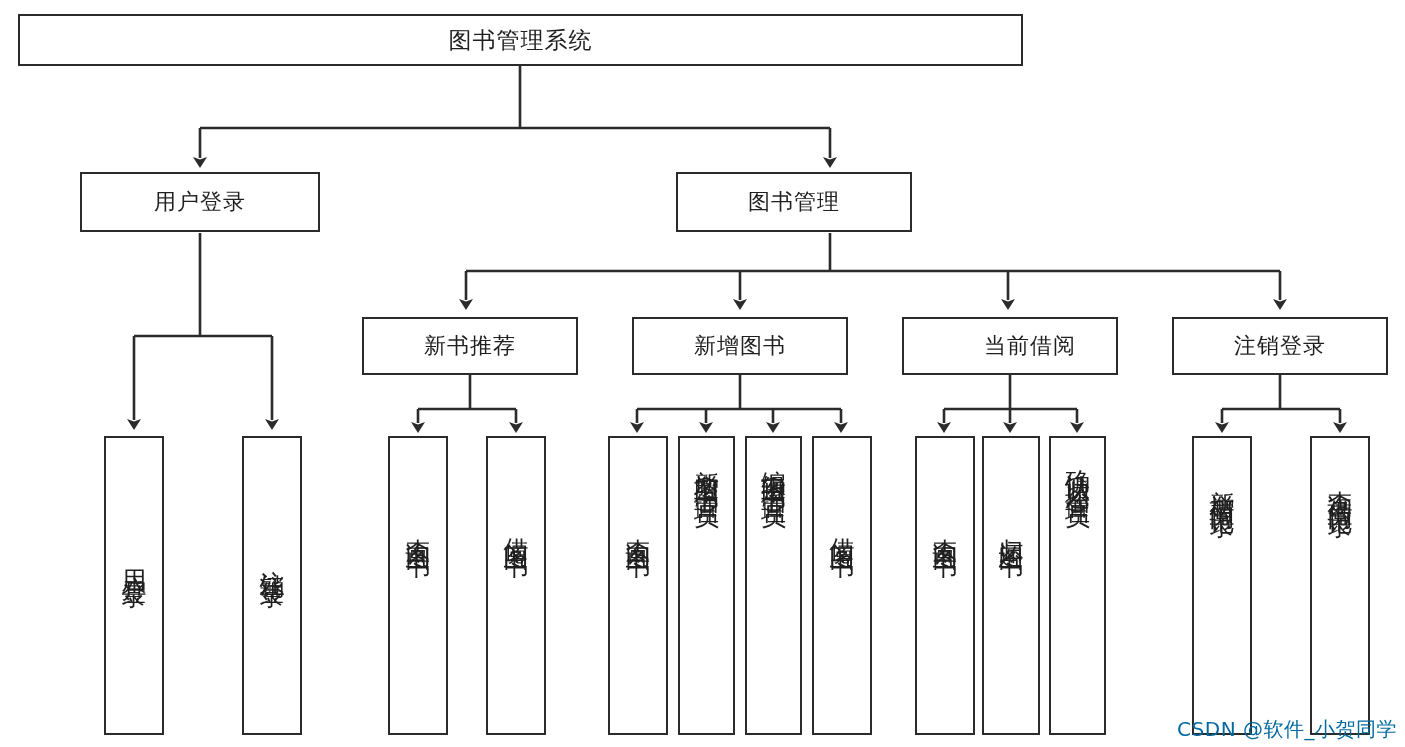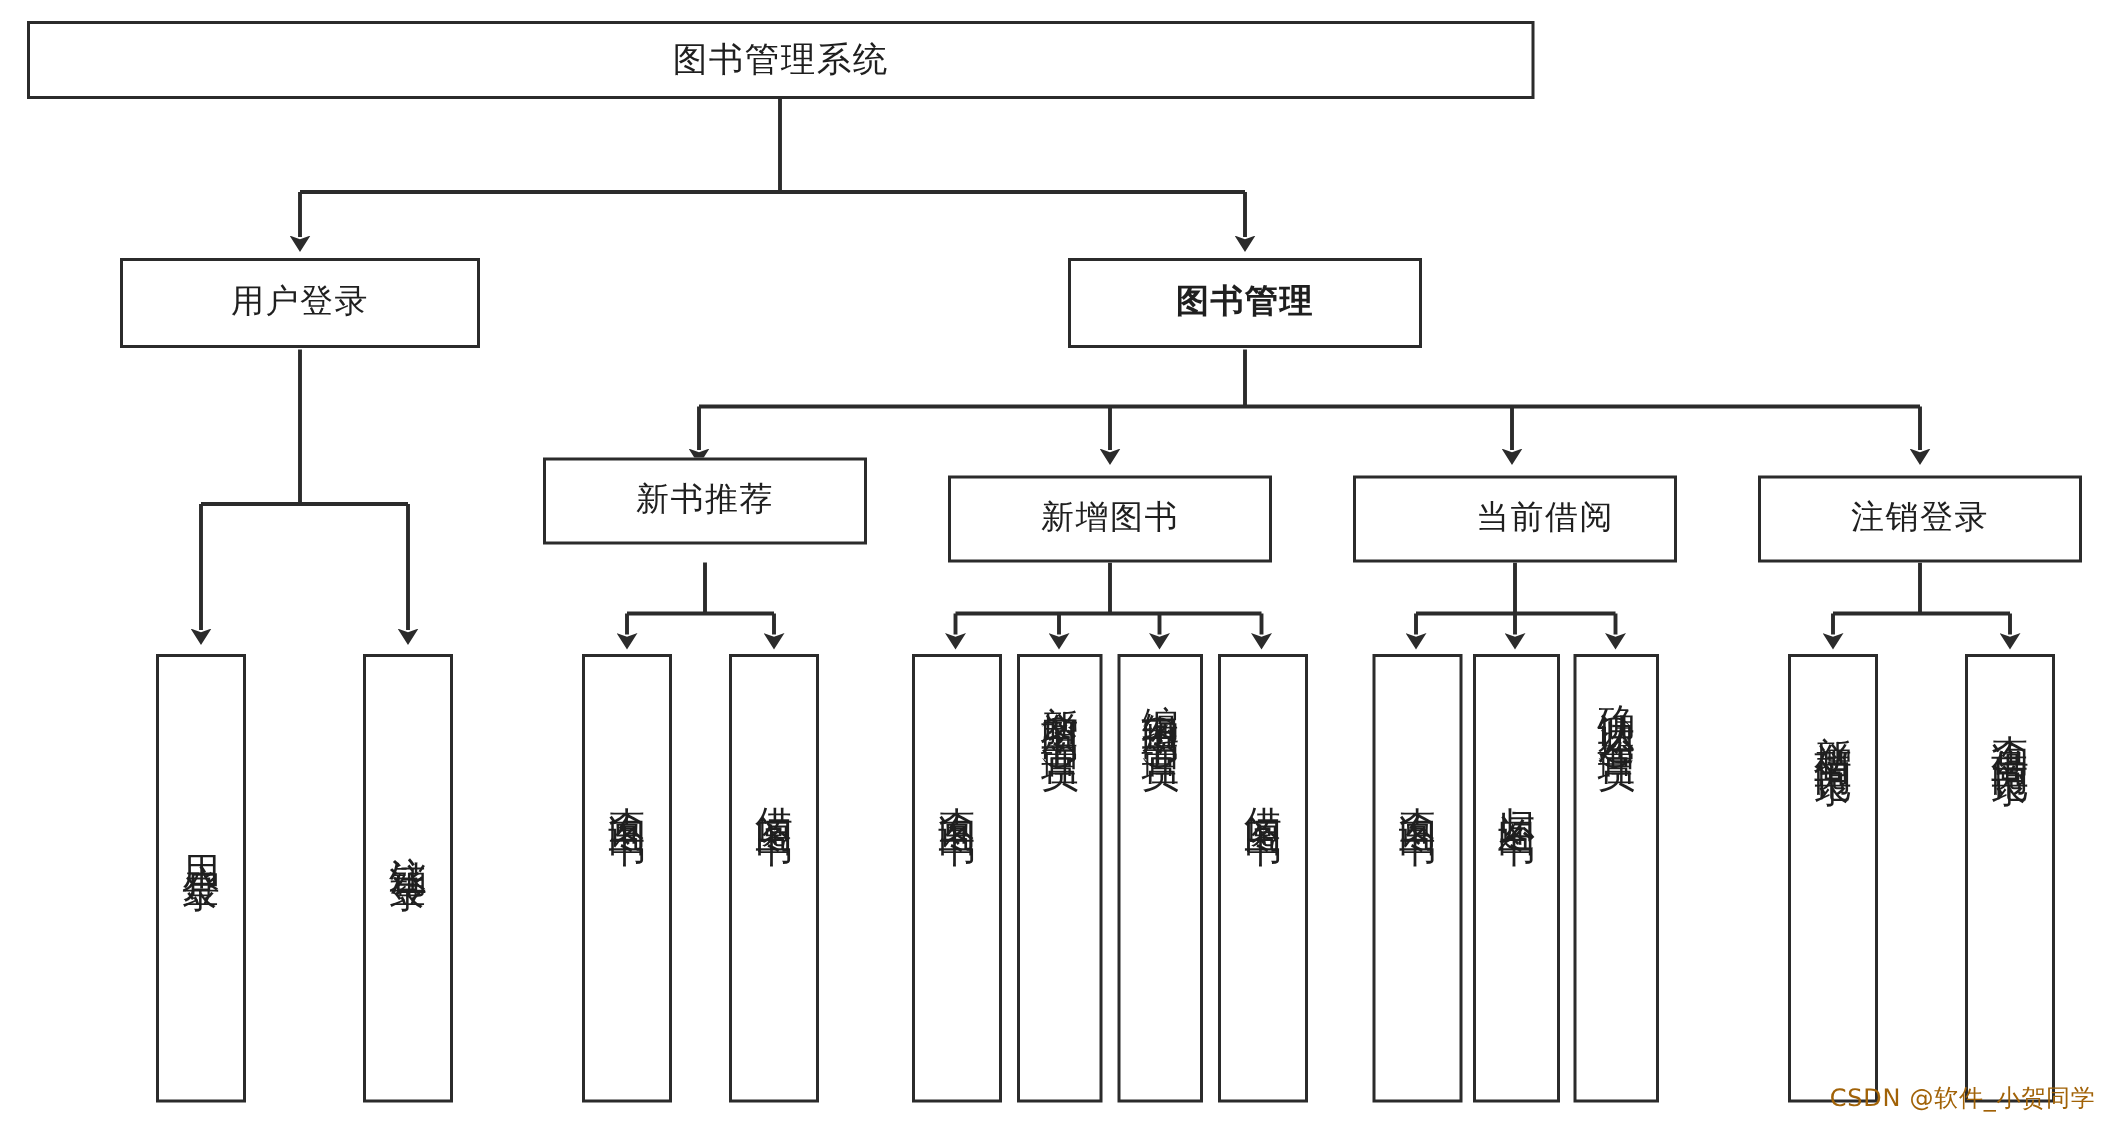--- a/index.html
+++ b/index.html
@@ -65,22 +65,22 @@
   }
   .node.leaf.mid .lbl   { margin-top: 72px; }
   .node.leaf.low .lbl   { margin-top: 104px; }
   .node.leaf.top .lbl   { margin-top: 4px; }
   .node.leaf.near .lbl  { margin-top: 24px; }
 
   .watermark {
     position: absolute;
     right: 8px;
     bottom: 4px;
-    font-size: 16px;
-    color: #a16207;
+    font-size: 20px;
+    color: #0369a1;
     letter-spacing: 0.5px;
     z-index: 5;
     white-space: nowrap;
     text-align: center;
   }
 </style>
 </head>
 <body>
 
 <div id="canvas">
@@ -135,25 +135,25 @@
     </g>
   </svg>
 
   <div class="node root" style="left:18px; top:14px; width:1005px; height:52px;">
     <span class="lbl">图书管理系统</span>
   </div>
 
   <div class="node lvl2" style="left:80px; top:172px; width:240px; height:60px;">
     <span class="lbl">用户登录</span>
   </div>
-  <div class="node lvl2" style="left:712px; top:172px; width:236px; height:60px;font-weight:bold;">
+  <div class="node lvl2" style="left:676px; top:172px; width:236px; height:60px;">
     <span class="lbl">图书管理</span>
   </div>
 
-  <div class="node lvl3" style="left:362px; top:305px; width:216px; height:58px;">
+  <div class="node lvl3" style="left:362px; top:317px; width:216px; height:58px;">
     <span class="lbl">新书推荐</span>
   </div>
   <div class="node lvl3" style="left:632px; top:317px; width:216px; height:58px;">
     <span class="lbl">新增图书</span>
   </div>
   <div class="node lvl3" style="left:902px; top:317px; width:216px; height:58px;padding-left:40px;">
     <span class="lbl">当前借阅</span>
   </div>
   <div class="node lvl3" style="left:1172px; top:317px; width:216px; height:58px;">
     <span class="lbl">注销登录</span>

